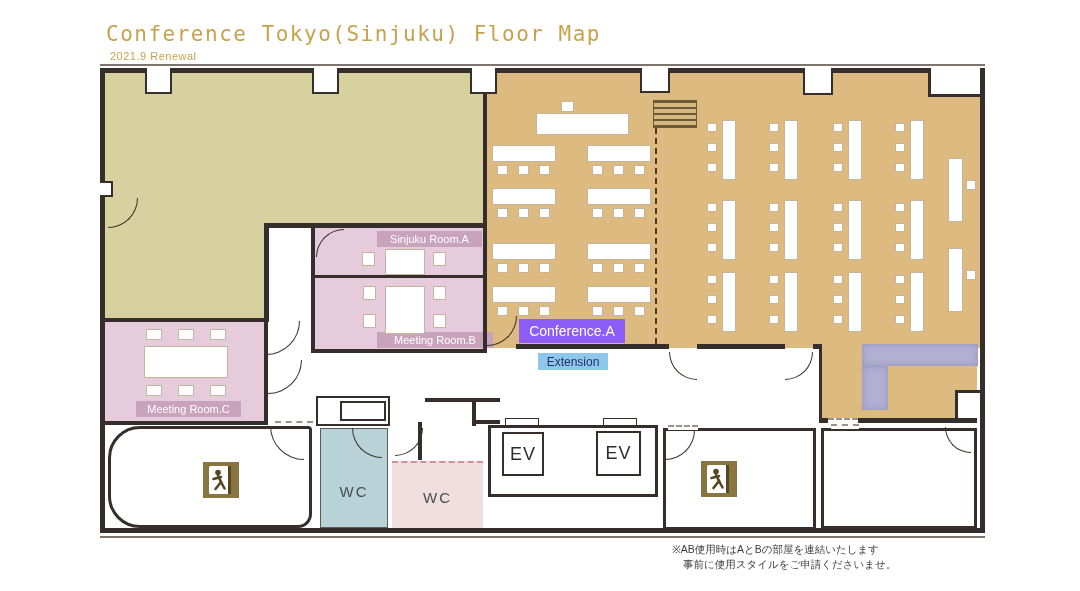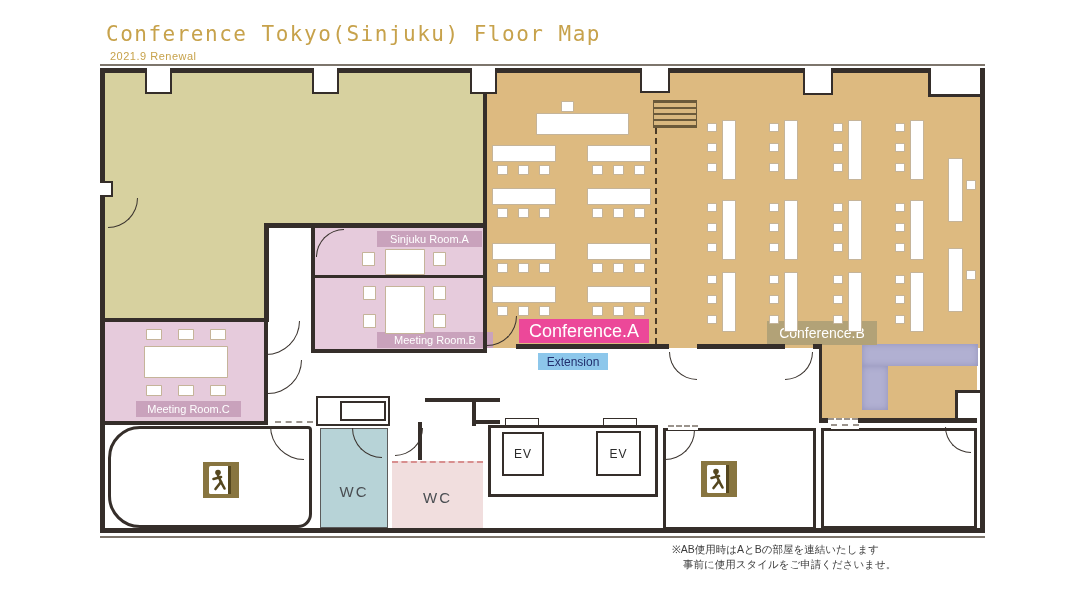--- a/index.html
+++ b/index.html
@@ -19,21 +19,21 @@
   .arc{position:absolute;border:0 solid #3a332e;box-sizing:border-box;}
   .arc.br{border-right-width:1.6px;border-bottom-width:1.6px;border-bottom-right-radius:100%;}
   .arc.bl{border-left-width:1.6px;border-bottom-width:1.6px;border-bottom-left-radius:100%;}
   .arc.tl{border-left-width:1.6px;border-top-width:1.6px;border-top-left-radius:100%;}
   .dash{position:absolute;background:#fff;border-top:2px dashed #9a938c;box-sizing:border-box;}
   .furn{position:absolute;background:#fff;border:1px solid rgba(150,118,70,.55);box-sizing:border-box;border-radius:1px;}
   .badge{position:absolute;display:flex;align-items:center;justify-content:center;
          color:#fff;white-space:nowrap;box-sizing:border-box;}
   .roombox{position:absolute;border:3px solid #352e2a;box-sizing:border-box;background:#fff;}
   .evbox{position:absolute;border:2.5px solid #352e2a;box-sizing:border-box;background:#fff;
-         display:flex;align-items:center;justify-content:center;font-size:12px;color:#2b2b2b;letter-spacing:1px;}
+         display:flex;align-items:center;justify-content:center;font-size:18px;color:#2b2b2b;letter-spacing:1px;}
   .wctext{position:absolute;width:100%;text-align:center;font-size:15px;color:#4a4e52;letter-spacing:2px;}
   .notes{position:absolute;left:672px;top:542px;font-size:10.5px;color:#3c3c3c;line-height:14.5px;}
   .notes .ind{padding-left:11px;}
   .hatch{position:absolute;background:repeating-linear-gradient(180deg,#6b5a3a 0 2px,#d9b87f 2px 6px);
          border:1.5px solid #6b5a3a;box-sizing:border-box;}
   .partition{position:absolute;width:0;border-left:2.5px dashed #4a3a26;}
   .sofa{position:absolute;background:#b1b0d2;box-shadow:inset 0 0 6px rgba(90,90,140,.35);}
 </style>
 </head>
 <body>
@@ -117,25 +117,22 @@
       <rect x="25" y="4" width="3" height="28" fill="#55471f"></rect>
       <circle cx="15" cy="10.5" r="2.8" fill="#55471f"></circle>
       <g stroke="#55471f" stroke-width="2.6" stroke-linecap="round" fill="none">
         <path d="M15 13.5 L18 20"></path>
           <path d="M10.5 17 L18 15"></path>
         <path d="M18 20 L12.5 27"></path>
           <path d="M18 20 L21.5 26.5"></path>
       </g>
     </svg>
 
-    <div class="badge" style="left:419px;top:251px;width:130px;height:24px;background:#ec4899;font-size:18px;">
+    <div class="badge" style="left:419px;top:251px;width:106px;height:24px;background:#8b5cf6;font-size:14px;">
       <span>Conference.A</span>
-    </div>
-    <div class="badge" style="left:667px;top:253px;width:110px;height:24px;background:#b2a277;font-size:14px;">
-      <span>Conference.B</span>
     </div>
     <div class="badge" style="left:438px;top:285px;width:70px;height:17px;background:#8dc7eb;color:#22306e;font-size:12px;">
       <span>Extension</span>
     </div>
     <div class="badge" style="left:277px;top:163px;width:105px;height:16px;background:#c9a2bc;font-size:11px;">
       <span>Sinjuku Room.A</span>
     </div>
     <div class="badge" style="left:277px;top:264px;width:116px;height:16px;background:#c9a2bc;font-size:11px;">
       <span>Meeting Room.B</span>
     </div>

